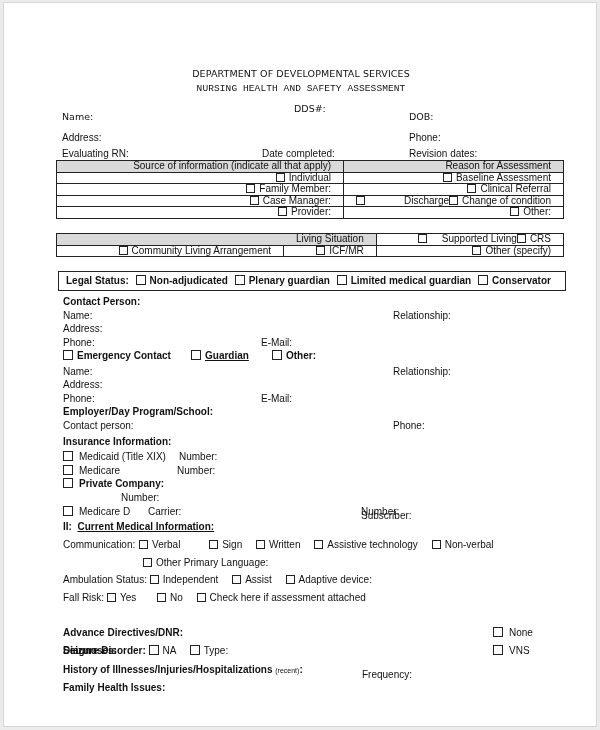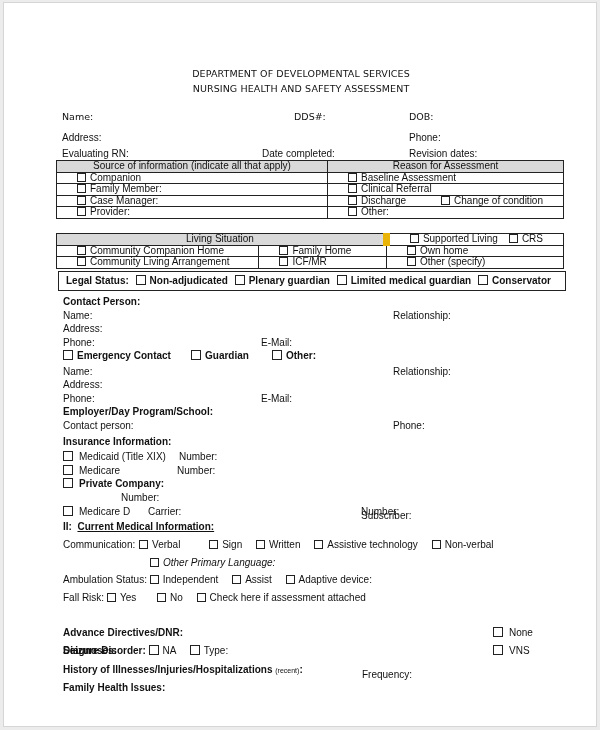--- a/index.html
+++ b/index.html
@@ -6,54 +6,54 @@
   body { width:600px; height:730px; background:#ececec; position:relative; overflow:hidden; font-family:"Liberation Sans", sans-serif; color:#111; }
   .page { position:absolute; left:3px; top:2px; width:594px; height:725px; background:#fff; border:1px solid #d6d6d6; box-sizing:border-box; }
   .abs { position:absolute; white-space:nowrap; }
   .t { font-size:10px; line-height:12px; }
   .b { font-weight:bold; }
   .title { font-family:"DejaVu Sans", sans-serif; font-size:9.5px; letter-spacing:0.1px; left:0; width:594px; text-align:center; }
   .hdr { font-family:"DejaVu Sans", sans-serif; font-size:9.5px; }
   .cb { display:inline-block; width:9px; height:9px; border:1px solid #222; box-sizing:border-box; vertical-align:-1px; margin-right:4px; background:#fff; }
   .cbl { display:inline-block; width:10px; height:10px; border:1px solid #222; box-sizing:border-box; vertical-align:-1px; margin-right:4px; background:#fff; }
   table.grid { position:absolute; border-collapse:collapse; font-size:10px; }
-  table.grid td { border:1px solid #222; padding:0 20px; height:10.5px; line-height:10px; white-space:nowrap; }
+  table.grid td { border:1px solid #222; padding:0 12px; height:10.5px; line-height:10px; white-space:nowrap;text-align:right; }
   .gray { background:#d9d9d9; text-align:center; }
   .legal { position:absolute; left:54px; top:268px; width:508px; height:20px; border:1.5px solid #222; box-sizing:border-box; font-size:10px; font-weight:bold; line-height:17px; padding-left:7px; }
   .legal .item { margin-left:4px; }
   .u { text-decoration:underline; }
   .small { font-size:7px; font-weight:normal; }
 </style>
 </head>
 <body>
 
 <div class="page">
 
   <div class="abs title" style="top:65px;">DEPARTMENT OF DEVELOPMENTAL SERVICES</div>
-  <div class="abs title" style="top:80px;">NURSING HEALTH AND SAFETY ASSESSMENT</div>
+  <div class="abs title" style="top:80px;font-family:Liberation Mono, monospace;">NURSING HEALTH AND SAFETY ASSESSMENT</div>
 
   <div class="abs hdr" style="left:58px; top:108px;">Name:</div>
-  <div class="abs hdr" style="left:290px; top:108px;">DDS#:</div>
+  <div class="abs hdr" style="left:290px; top:100px;">DDS#:</div>
   <div class="abs hdr" style="left:405px; top:108px;">DOB:</div>
 
   <div class="abs t" style="left:58px; top:129px;">Address:</div>
   <div class="abs t" style="left:405px; top:129px;">Phone:</div>
 
   <div class="abs t" style="left:58px; top:145px;">Evaluating RN:</div>
   <div class="abs t" style="left:258px; top:145px;">Date completed:</div>
   <div class="abs t" style="left:405px; top:145px;">Revision dates:</div>
 
   <table class="grid" style="left:52px; top:157px; width:508px;">
     <tbody>
         <tr>
       <td class="gray" colspan="2" style="width:283px;">Source of information (indicate all that apply)</td>
       <td class="gray" colspan="2">Reason for Assessment</td>
     </tr>
     <tr>
-      <td colspan="2"><span class="cb"></span><span>Companion</span></td>
+      <td colspan="2"><span class="cb"></span><span>Individual</span></td>
       <td colspan="2"><span class="cb"></span><span>Baseline Assessment</span></td>
     </tr>
     <tr>
       <td colspan="2"><span class="cb"></span><span>Family Member:</span></td>
       <td colspan="2"><span class="cb"></span><span>Clinical Referral</span></td>
     </tr>
     <tr>
       <td colspan="2"><span class="cb"></span><span>Case Manager:</span></td>
       <td colspan="2"><span class="cb"></span><span style="display:inline-block; width:80px;">Discharge</span><span class="cb"></span><span>Change of condition</span></td>
     </tr>
@@ -61,28 +61,23 @@
       <td colspan="2"><span class="cb"></span><span>Provider:</span></td>
       <td colspan="2"><span class="cb"></span><span>Other:</span></td>
     </tr>
   </tbody>
     </table>
 
   <table class="grid" style="left:52px; top:230px; width:508px;">
     <tbody>
         <tr>
       <td class="gray" colspan="2" style="width:245px;">Living Situation</td>
-      <td colspan="2" style="border-left:7px solid #eab308;">
+      <td colspan="2" style="border-left:1px solid #eab308;">
         <span class="cb"></span><span style="display:inline-block; width:86px;">Supported Living</span><span class="cb"></span><span>CRS</span>
       </td>
-    </tr>
-    <tr>
-      <td style="width:188px;"><span class="cb"></span><span>Community Companion Home</span></td>
-      <td style="width:130px;"><span class="cb"></span><span>Family Home</span></td>
-      <td colspan="2"><span class="cb"></span><span>Own home</span></td>
     </tr>
     <tr>
       <td><span class="cb"></span><span>Community Living Arrangement</span></td>
       <td><span class="cb"></span><span>ICF/MR</span></td>
       <td colspan="2"><span class="cb"></span><span>Other (specify)</span></td>
     </tr>
   </tbody>
     </table>
 
   <div class="legal">
@@ -94,21 +89,21 @@
   </div>
 
   <div class="abs t b" style="left:59px; top:293px;">Contact Person:</div>
   <div class="abs t" style="left:59px; top:307px;">Name:</div>
   <div class="abs t" style="left:389px; top:307px;">Relationship:</div>
   <div class="abs t" style="left:59px; top:320px;">Address:</div>
   <div class="abs t" style="left:59px; top:334px;">Phone:</div>
   <div class="abs t" style="left:257px; top:334px;">E-Mail:</div>
 
   <div class="abs t b" style="left:59px; top:347px;"><span class="cbl"></span><span>Emergency Contact</span></div>
-  <div class="abs t b" style="left:187px; top:347px;"><span class="cbl"></span><span>Guardian</span></div>
+  <div class="abs t b" style="left:187px; top:347px;text-decoration:underline;"><span class="cbl"></span><span>Guardian</span></div>
   <div class="abs t b" style="left:268px; top:347px;"><span class="cbl"></span><span>Other:</span></div>
 
   <div class="abs t" style="left:59px; top:363px;">Name:</div>
   <div class="abs t" style="left:389px; top:363px;">Relationship:</div>
   <div class="abs t" style="left:59px; top:376px;">Address:</div>
   <div class="abs t" style="left:59px; top:390px;">Phone:</div>
   <div class="abs t" style="left:257px; top:390px;">E-Mail:</div>
 
   <div class="abs t b" style="left:59px; top:403px;text-align:center;">Employer/Day Program/School:</div>
   <div class="abs t" style="left:59px; top:417px;">Contact person:</div>
@@ -129,21 +124,21 @@
   <div class="abs t b" style="left:59px; top:518px;"><span>II:</span>&nbsp; <span class="u">Current Medical Information:</span></div>
 
   <div class="abs t" style="left:59px; top:536px;">
     <span>Communication:</span>
     <span style="margin-left:1px;"><span class="cb"></span><span>Verbal</span></span>
     <span style="margin-left:11px;padding-left:15px;"><span class="cb"></span><span>Sign</span></span>
     <span style="margin-left:11px;"><span class="cb"></span><span>Written</span></span>
     <span style="margin-left:11px;"><span class="cb"></span><span>Assistive technology</span></span>
     <span style="margin-left:11px;"><span class="cb"></span><span>Non-verbal</span></span>
   </div>
-  <div class="abs t" style="left:146px; top:554px;font-style:italic;"><span class="cb"></span><span>Other Primary Language:</span></div>
+  <div class="abs t" style="left:139px; top:554px;"><span class="cb"></span><span>Other Primary Language:</span></div>
 
   <div class="abs t" style="left:59px; top:589px;">
     <span>Fall Risk:</span>
     <span><span class="cb"></span><span>Yes</span></span>
     <span style="margin-left:18px;"><span class="cb"></span><span>No</span></span>
     <span style="margin-left:11px;"><span class="cb"></span><span>Check here if assessment attached</span></span>
   </div>
 
   <div class="abs t" style="left:59px; top:571px;">
     <span>Ambulation Status:</span>

